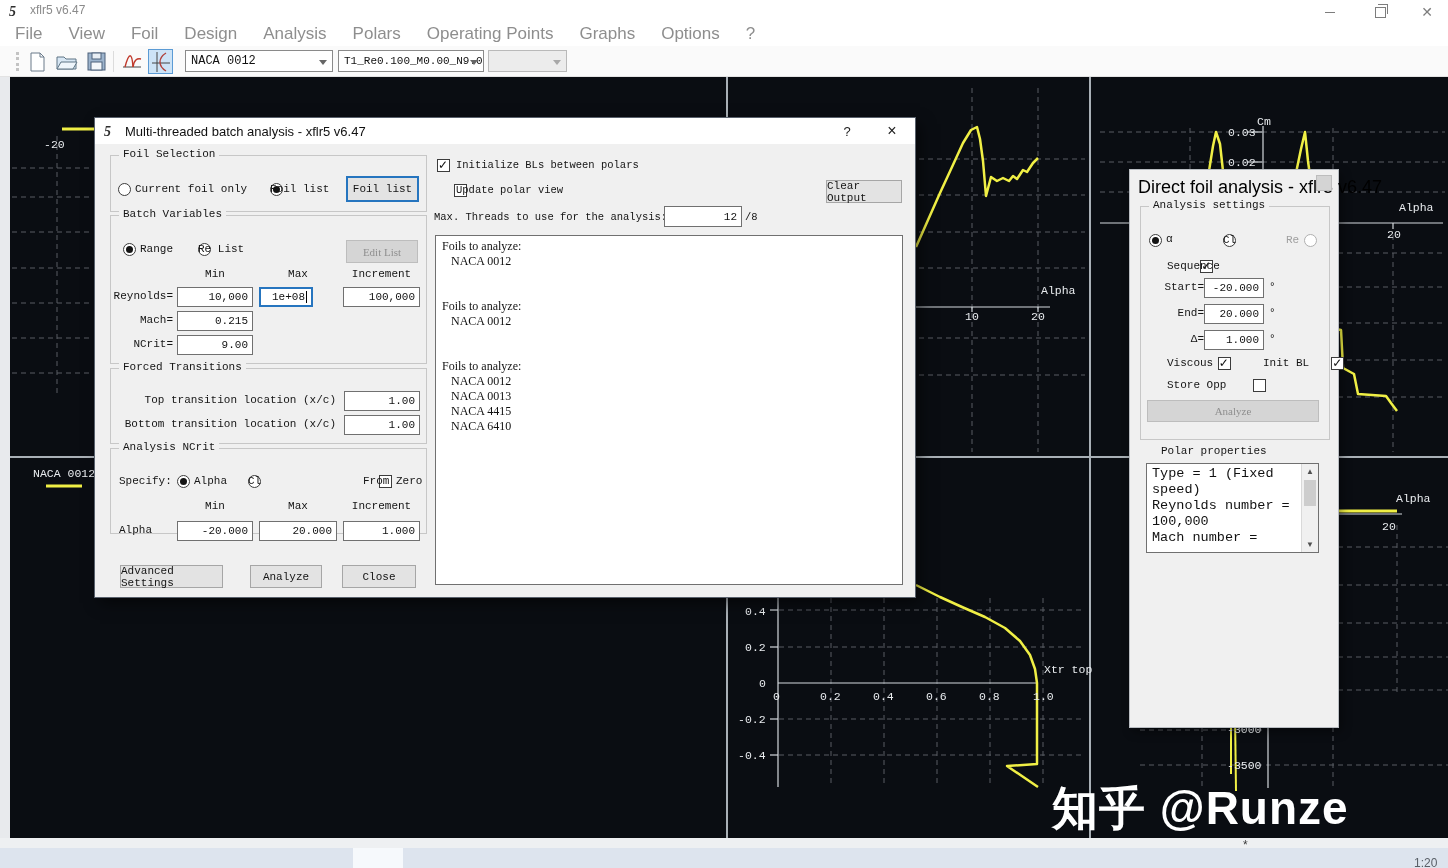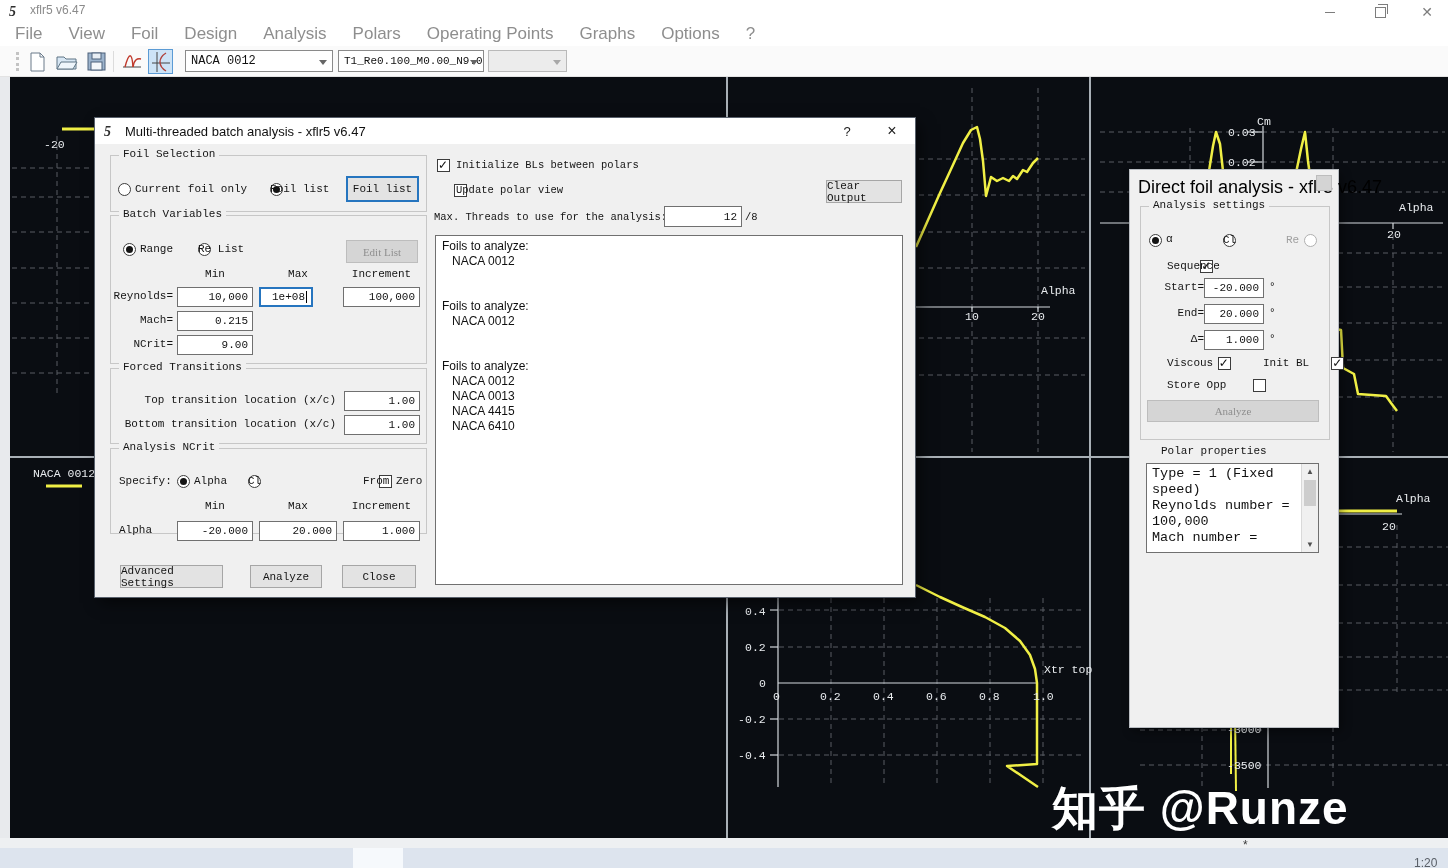--- a/index.html
+++ b/index.html
@@ -75,21 +75,21 @@
      font-size:8px;color:#505050;}
   #scr-thumb{position:absolute;left:2px;top:16px;width:12px;height:26px;background:#cdcdcd;}
 
   
   #status1{left:0;top:838px;width:1448px;height:10px;background:#eef0f2;}
   #status2{left:0;top:848px;width:1448px;height:20px;background:#dde4ee;}
   #scroll-thumb{left:353px;top:848px;width:50px;height:20px;background:#f6f9fc;}
   #status-star{left:1243px;top:838px;font-size:12px;color:#3a3a3a;}
   #zoom-ratio{left:1414px;top:856px;font-size:12px;color:#5a6068;}
 
-  pre.outp{margin:0;font-family:Liberation Sans, sans-serif;font-size:12px;line-height:15px;color:#111;}
+  pre.outp{margin:0;font-family:Liberation Serif, serif;font-size:12px;line-height:15px;color:#111;}
   #output-box{position:absolute;left:340px;top:117px;width:468px;height:350px;background:#fff;
      border:1px solid #707070;box-sizing:border-box;padding:3px 6px;overflow:hidden;}
   .rlbl-s{font-family:"Liberation Mono",monospace;font-size:10.5px;color:#141414;white-space:nowrap;}
 </style>
 </head>
 <body>
 
 <div id="app">
 
   <div class="abs" id="titlebar">

